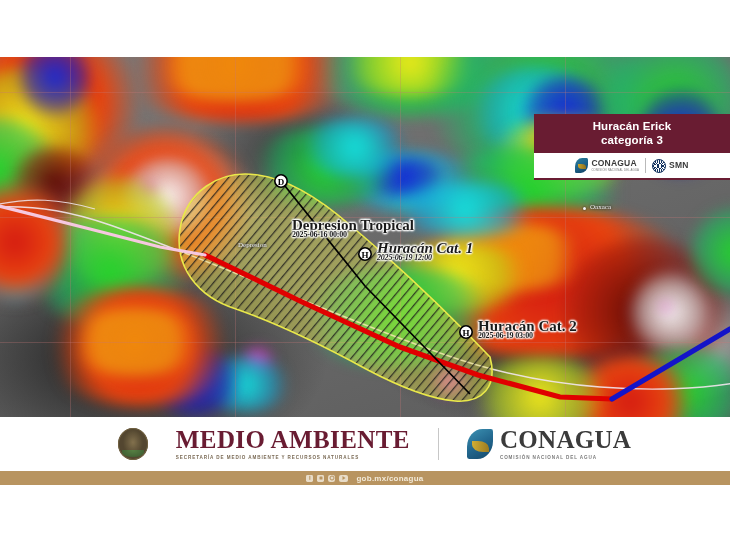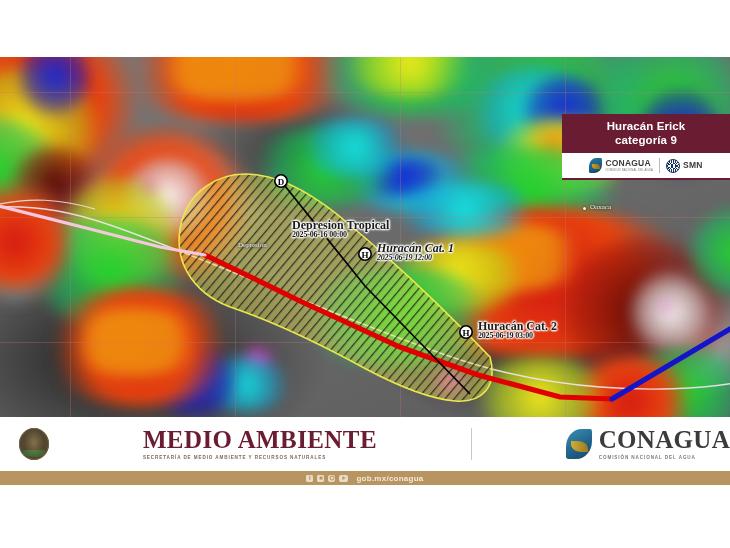--- a/index.html
+++ b/index.html
@@ -57,21 +57,21 @@
   
   .coast {
     position:absolute; inset:0;
     pointer-events:none;
   }
 
   
   #header-badge {
     position: absolute;
     right: 0; top: 57px;
-    width: 168px;
+    width: 196px;
     z-index: 40;
   }
   #badge-title {
     background: #691c32;
     color: #ffffff;
     text-align: center;
     font-weight: bold;
     font-size: 11.5px;
     line-height: 14px;
     padding: 5px 4px 6px 4px;
@@ -112,41 +112,41 @@
   
   .trk-label {
     position:absolute; z-index:25;
     font-family: "Liberation Serif", serif;
     color:#1a1a1a;
     white-space:nowrap;
     text-shadow:
       0 0 2px #fff, 0 0 2px #fff, 0 0 3px #fff,
       1px 0 2px #fff, -1px 0 2px #fff, 0 1px 2px #fff, 0 -1px 2px #fff;
   }
-  .trk-name { font-size:12px; font-weight:bold; line-height:10px; }
+  .trk-name { font-size:15px; font-weight:bold; line-height:10px; }
   .trk-time { font-size:8px; font-weight:bold; line-height:9px; letter-spacing:-0.2px; }
 
   .city-label {
     position:absolute; z-index:24;
     font-family:"Liberation Serif", serif;
     font-size:7px; color:#f0f0f0;
     text-shadow: 0 0 2px #333, 0 0 3px #333;
     white-space:nowrap;
   }
   .city-dot {
     position:absolute; z-index:24;
     width:3px; height:3px; border-radius:50%;
     background:#f5f5f5; box-shadow:0 0 2px #222;
   }
 
   
   #banner {
     position:absolute; left:0; top:417px; width:730px; height:54px;
     background:#ffffff;
-    display:flex; align-items:center; justify-content:space-between; gap:28px;padding-left:19px;
+    display:flex; align-items:center; justify-content:center; gap:28px;padding-left:19px;
   }
   #eagle {
     width:30px; height:32px;
     background:
       radial-gradient(ellipse 10px 13px at 50% 45%, #7c6a44 0%, #5d4e31 60%, #4a3d25 100%);
     border-radius:50%;
     position:relative;
     opacity:0.95;
   }
   #eagle::before{
@@ -352,21 +352,21 @@
     </div>
 
     <div class="city-dot" style="left:583px; top:150px;"></div>
     <div class="city-label" style="left:590px; top:146px;">Oaxaca</div>
 
     <div class="city-label" style="left:238px; top:184px;">Depresion</div>
 
     <div id="header-badge">
       <div id="badge-title">
         <div>Huracán Erick</div>
-        <div>categoría 9</div>
+        <div>categoría 3</div>
       </div>
       <div id="badge-logos">
         <div class="logo-group">
           <span class="conagua-mark"></span>
           <span class="logo-text">
             <span class="logo-name">CONAGUA</span>
             <span class="logo-sub">COMISIÓN NACIONAL DEL AGUA</span>
           </span>
         </div>
         <span class="logo-sep"></span>

